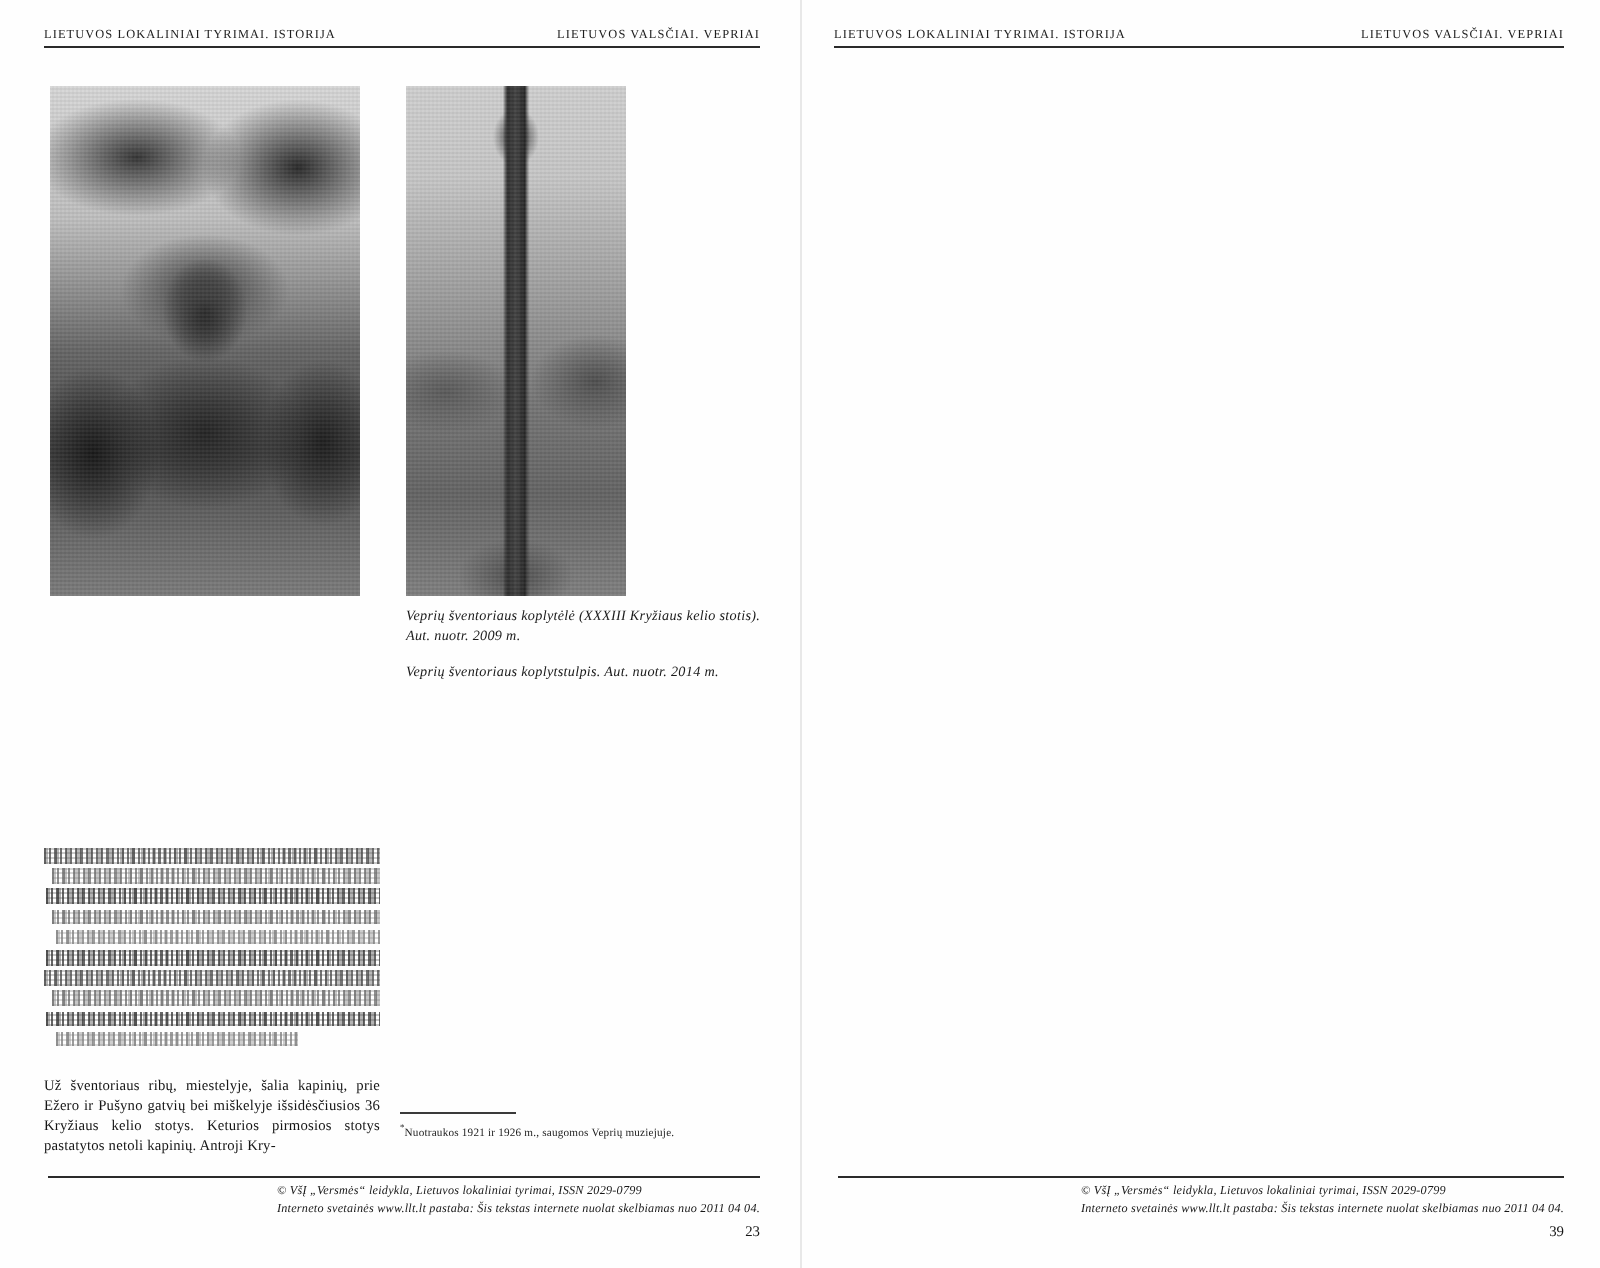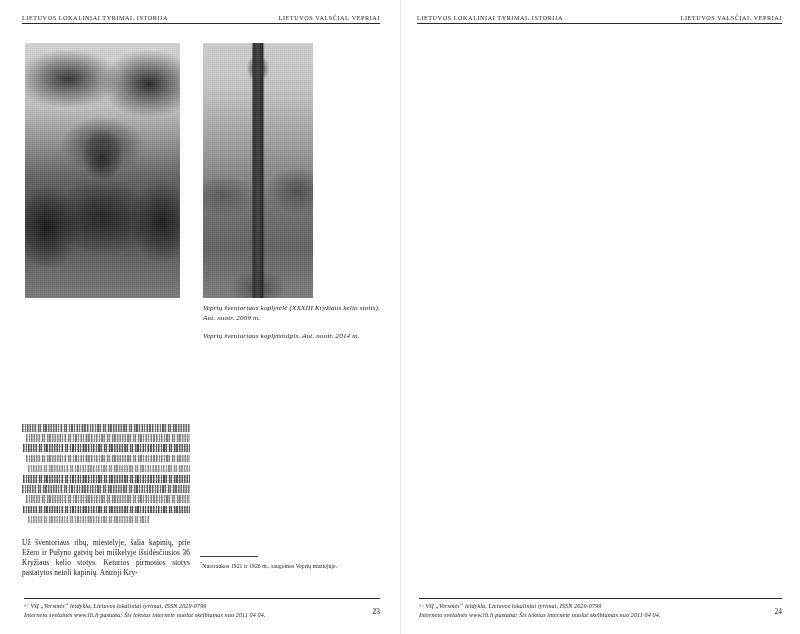--- a/index.html
+++ b/index.html
@@ -153,21 +153,22 @@
   .footnote sup { font-size: 4.4px; vertical-align: super; }
 
   
   .footer {
     position: absolute;
     left: 24px; right: 20px; bottom: 14px;
     border-top: 1.1px solid #2a2a2a;
     padding-top: 3px;
     display: flex;
     justify-content: space-between;
-    align-items: center;
+    align-items: flex-end;
+    flex-direction: column;
   }
   .page.right .footer { left: 18px; right: 18px; }
   .footer .lines {
     font-family: "Liberation Serif", serif;
     font-style: italic;
     font-size: 6.1px;
     line-height: 9.2px;
     color: #171717;
     letter-spacing: .12px;
   }
@@ -247,17 +248,17 @@
         <span>LIETUVOS VALSČIAI. VEPRIAI</span>
       </div>
       <div class="rule"></div>
     </div>
 
     <div class="footer">
       <div class="lines">
         <div>© VšĮ „Versmės“ leidykla, Lietuvos lokaliniai tyrimai, ISSN 2029-0799</div>
         <div>Interneto svetainės www.llt.lt pastaba: Šis tekstas internete nuolat skelbiamas nuo 2011 04 04.</div>
       </div>
-      <div class="pageno">24</div>
+      <div class="pageno">39</div>
     </div>
   </div>
 
 </div>
 
 </body></html>

